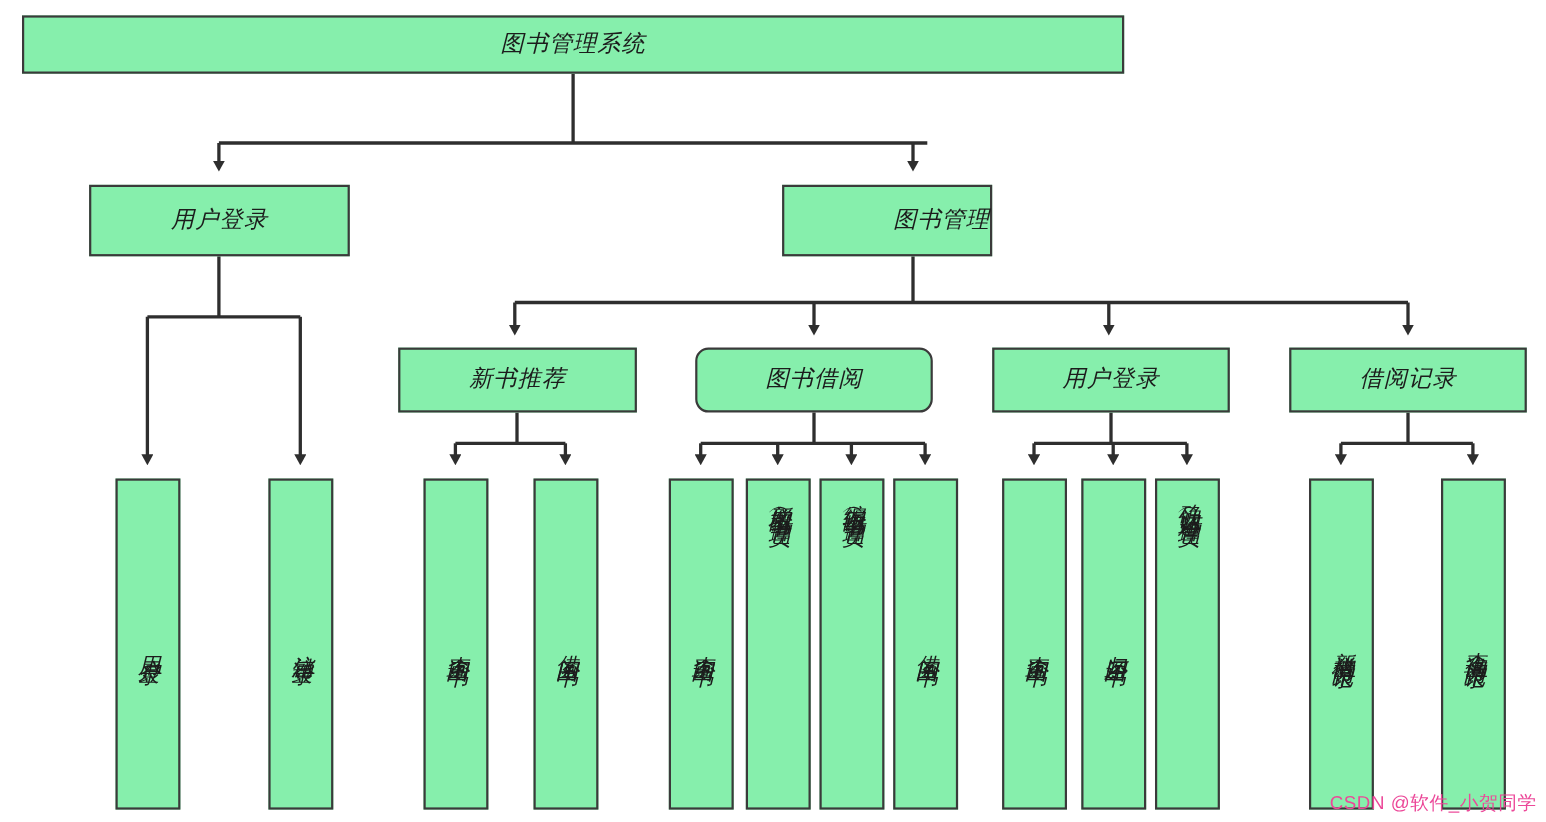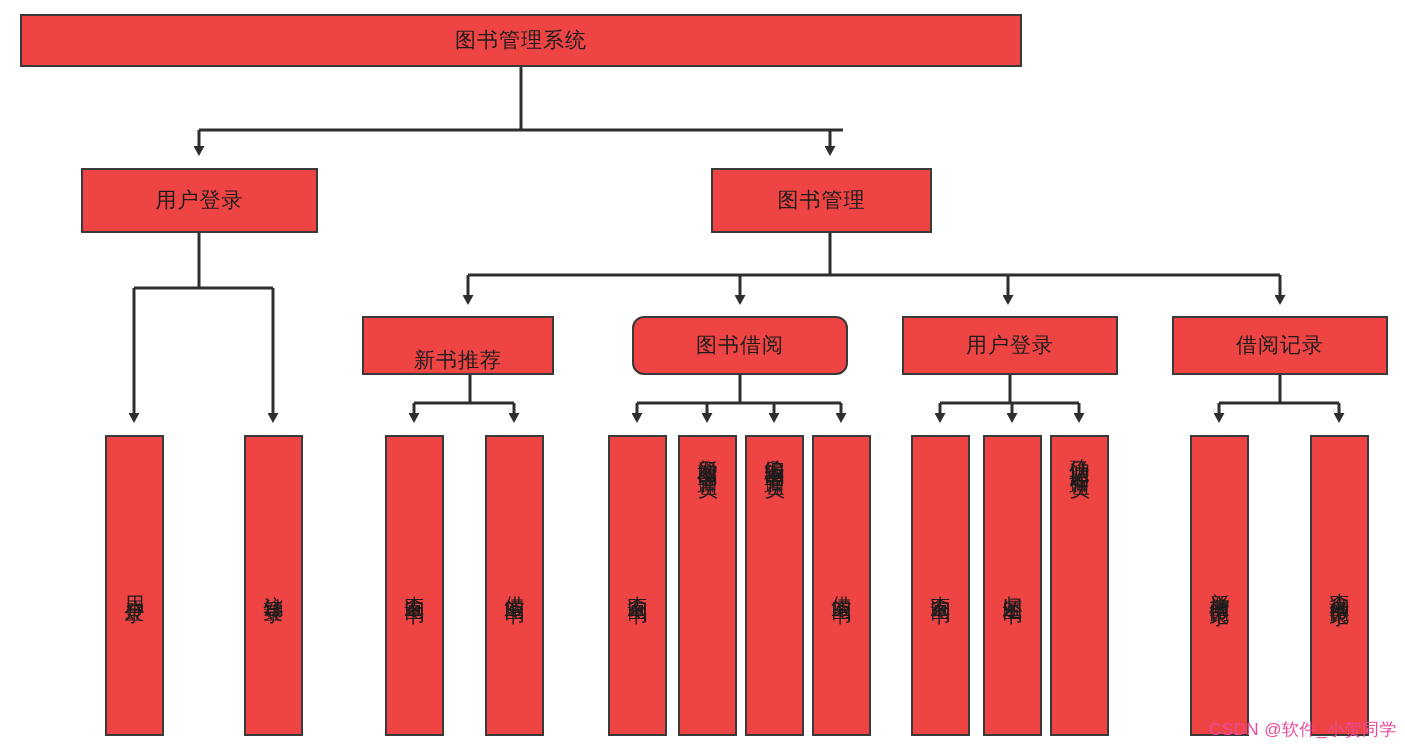--- a/index.html
+++ b/index.html
@@ -22,26 +22,27 @@
   svg.diagram-canvas {
     position: absolute;
     left: 0;
     top: 0;
     width: 1405px;
     height: 747px;
   }
   .node-box {
     position: absolute;
     box-sizing: border-box;
-    background: #ef4444;
+    background: #86efac;
     border: 2.5px solid #3a3a3a;
     display: flex;
     align-items: center;
     justify-content: center;
     color: #1c1c1c;
+    font-style: italic;
   }
   .node-label {
     font-size: 21px;
     line-height: 1.25;
     letter-spacing: 1px;
     white-space: nowrap;
     color: #1c1c1c;
   }
   .node-box.vertical .node-label {
     writing-mode: vertical-rl;
@@ -127,25 +128,25 @@
     </g>
   </svg>
 
   <div class="node-box" style="left:20px; top:14px; width:1002px; height:53px;">
     <span class="node-label">图书管理系统</span>
   </div>
 
   <div class="node-box" style="left:81px; top:168px; width:237px; height:65px;">
     <span class="node-label">用户登录</span>
   </div>
-  <div class="node-box" style="left:711px; top:168px; width:221px; height:65px;">
+  <div class="node-box" style="left:711px; top:168px; width:191px; height:65px;justify-content:flex-end;">
     <span class="node-label">图书管理</span>
   </div>
 
-  <div class="node-box" style="left:362px; top:316px; width:192px; height:59px;align-items:flex-end;">
+  <div class="node-box" style="left:362px; top:316px; width:217px; height:59px;">
     <span class="node-label">新书推荐</span>
   </div>
   <div class="node-box" style="left:632px; top:316px; width:216px; height:59px;border-radius:12px;">
     <span class="node-label">图书借阅</span>
   </div>
   <div class="node-box" style="left:902px; top:316px; width:216px; height:59px;">
     <span class="node-label">用户登录</span>
   </div>
   <div class="node-box" style="left:1172px; top:316px; width:216px; height:59px;">
     <span class="node-label">借阅记录</span>

